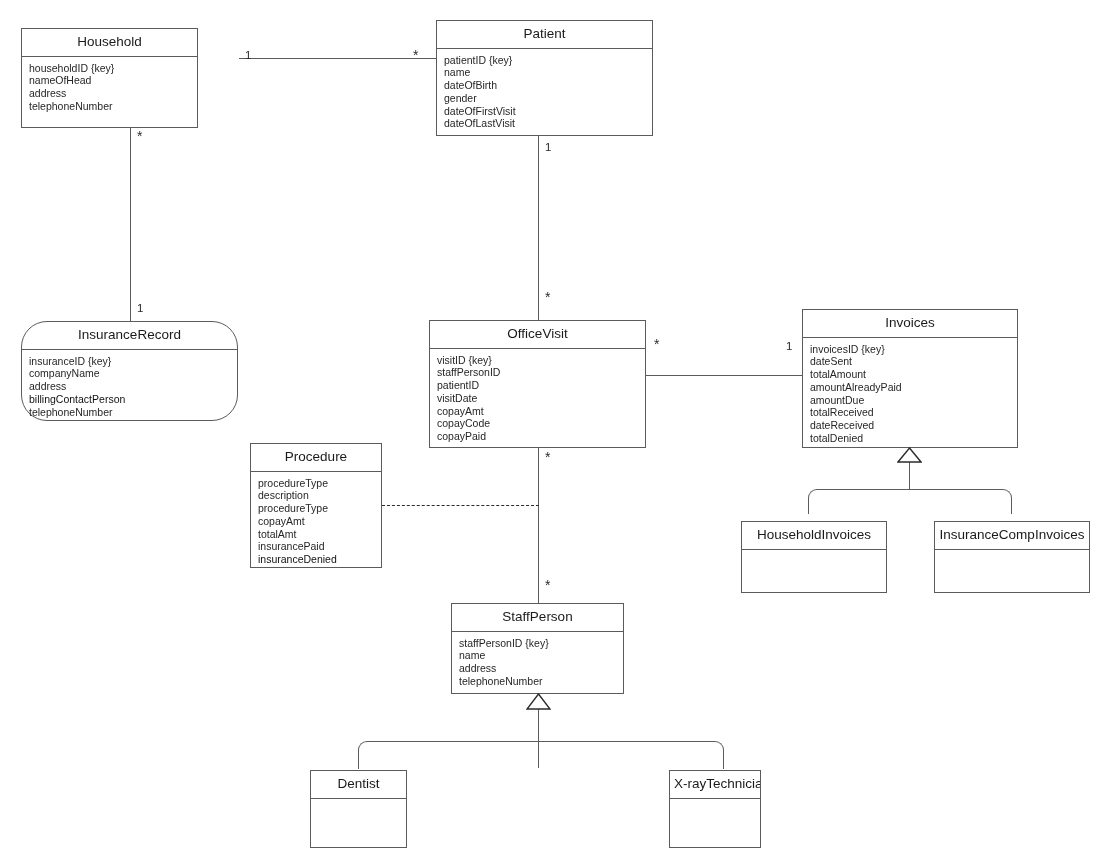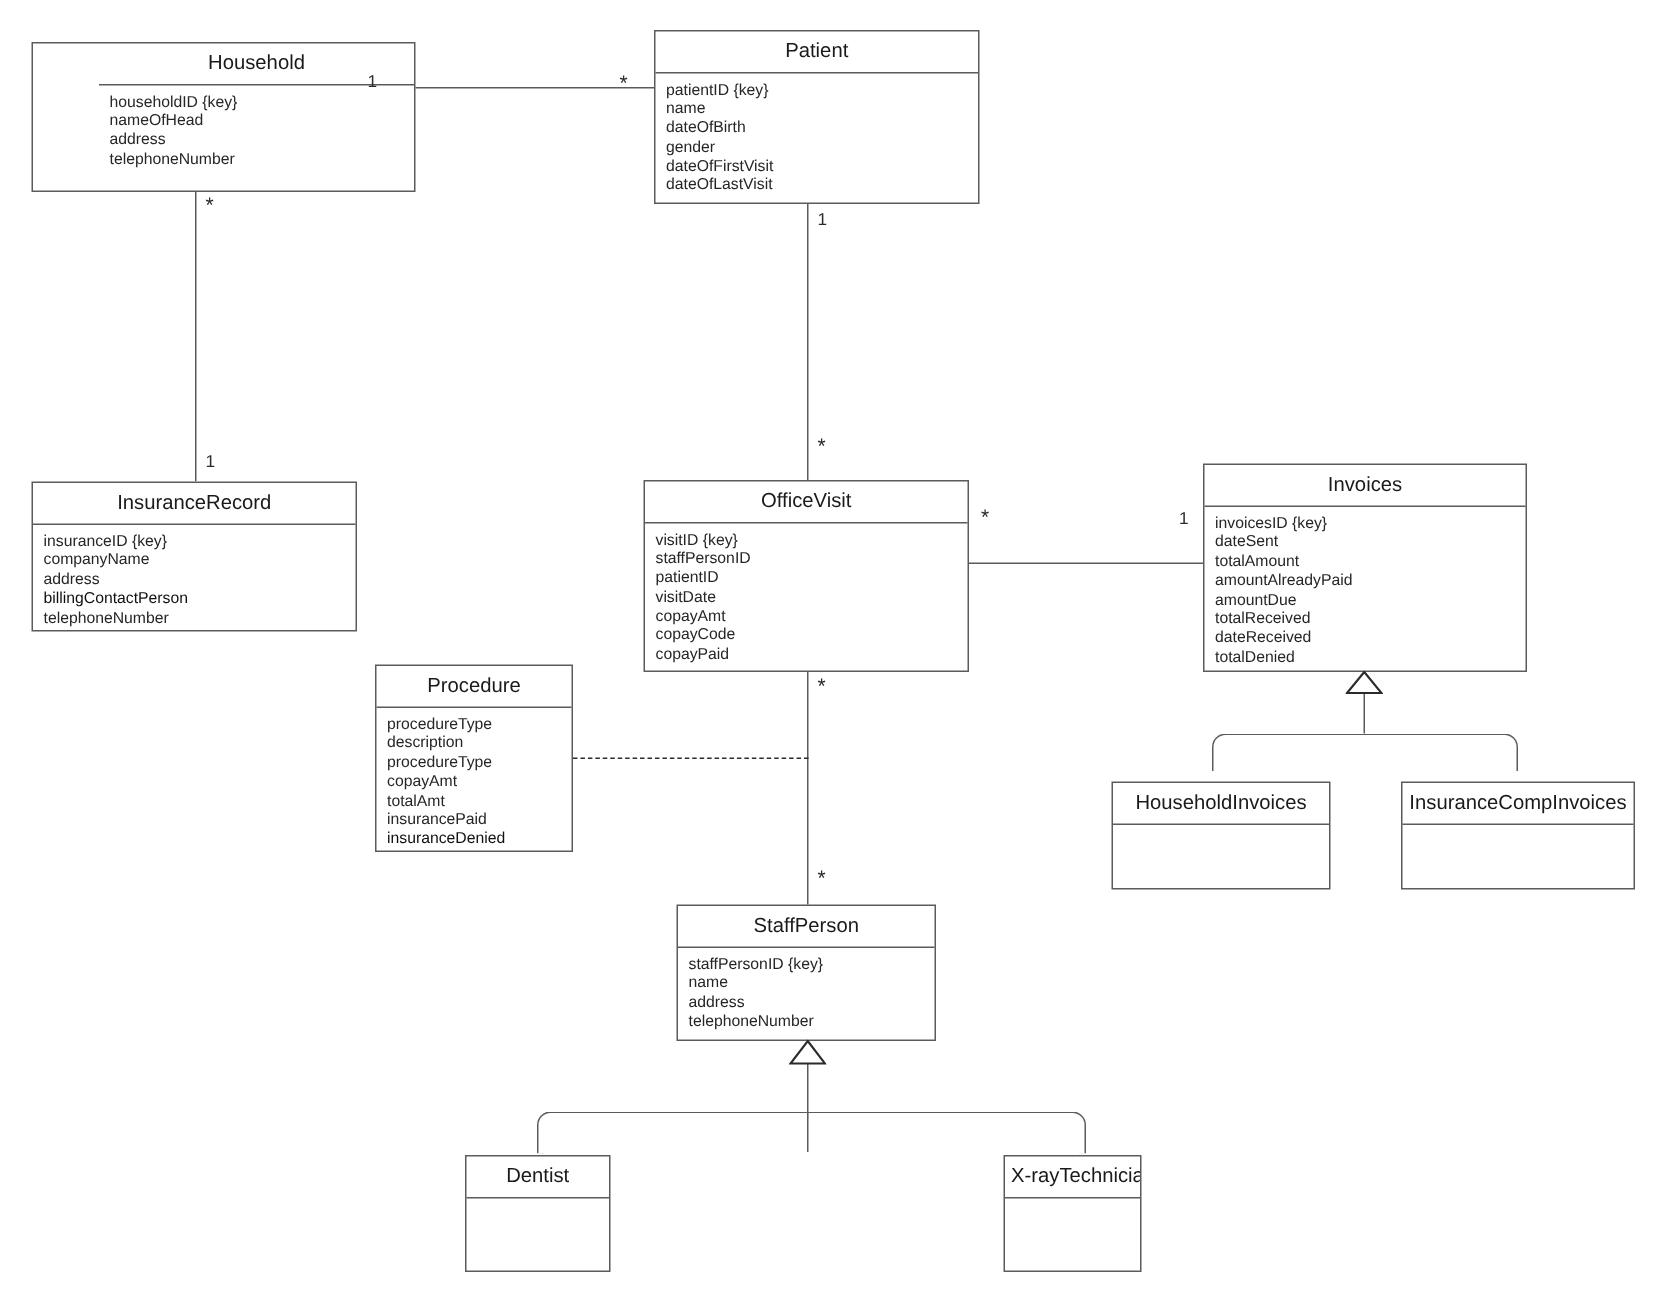--- a/index.html
+++ b/index.html
@@ -151,21 +151,21 @@
 
   <div class="mult" style="left:545px; top:142px;">1</div>
   <div class="mult star" style="left:545px; top:292px;">*</div>
 
   <div class="mult star" style="left:654px; top:339px;">*</div>
   <div class="mult" style="left:786px; top:341px;">1</div>
 
   <div class="mult star" style="left:545px; top:452px;">*</div>
   <div class="mult star" style="left:545px; top:580px;">*</div>
 
-  <div class="uml-class" style="left:21px; top:28px; width:256px; height:100px;padding-left:44px;">
+  <div class="uml-class" style="left:21px; top:28px; width:177px; height:100px;">
     <div class="cls-name">Household</div>
     <div class="cls-attrs">
         <div class="attr">householdID {key}</div>
         <div class="attr">nameOfHead</div>
         <div class="attr">address</div>
         <div class="attr">telephoneNumber</div>
       </div>
   </div>
 
   <div class="uml-class" style="left:436px; top:20px; width:217px; height:116px;">
@@ -173,21 +173,21 @@
     <div class="cls-attrs">
         <div class="attr">patientID {key}</div>
         <div class="attr">name</div>
         <div class="attr">dateOfBirth</div>
         <div class="attr">gender</div>
         <div class="attr">dateOfFirstVisit</div>
         <div class="attr">dateOfLastVisit</div>
       </div>
   </div>
 
-  <div class="uml-class" style="left:21px; top:321px; width:217px; height:100px;">
+  <div class="uml-class" style="left:21px; top:321px; width:217px; height:100px;border-radius:26px;">
     <div class="cls-name">InsuranceRecord</div>
     <div class="cls-attrs">
         <div class="attr">insuranceID {key}</div>
         <div class="attr">companyName</div>
         <div class="attr">address</div>
         <div class="attr em">billingContactPerson</div>
         <div class="attr">telephoneNumber</div>
       </div>
   </div>
 

